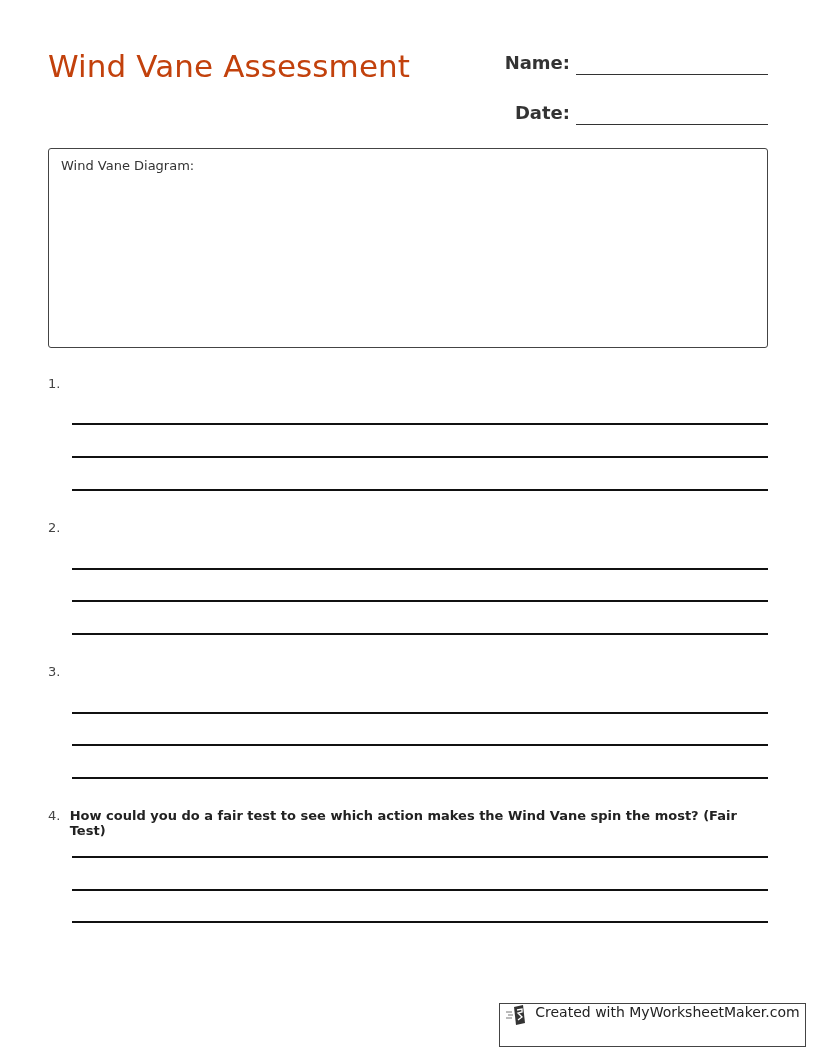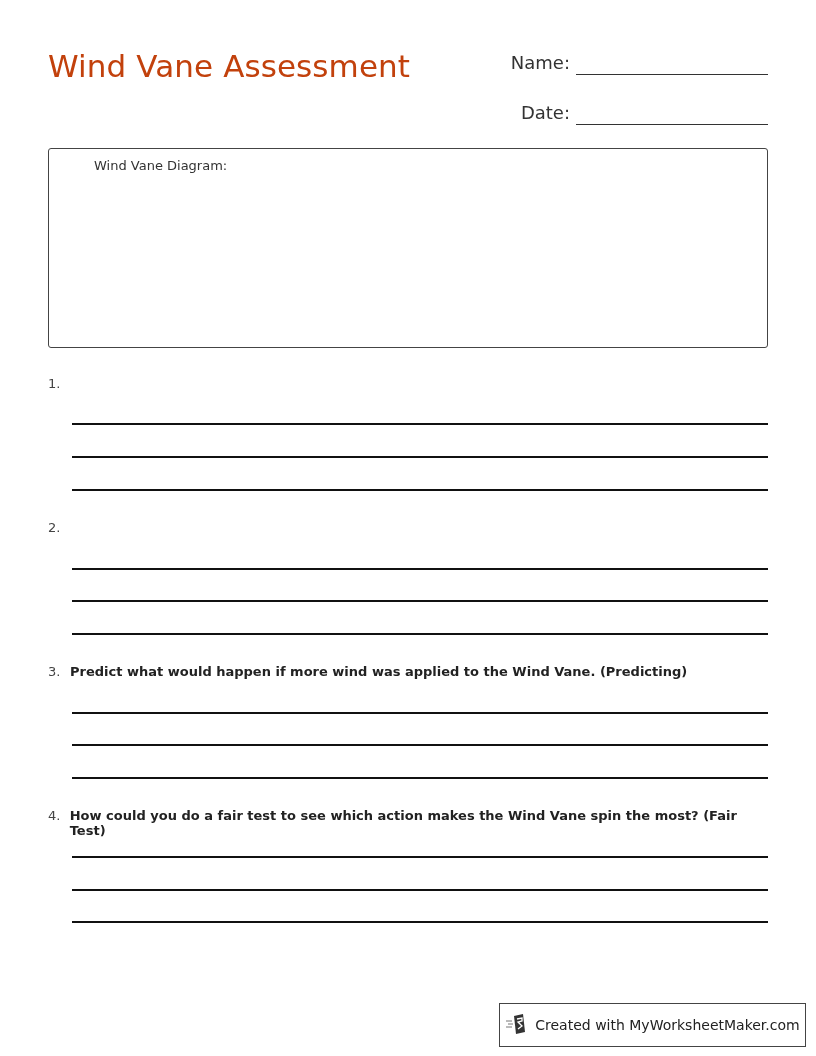--- a/index.html
+++ b/index.html
@@ -1,28 +1,28 @@
 <!DOCTYPE html>
 <html><head>
 <meta charset="utf-8">
 <style>
   html, body { margin:0; padding:0; background:#fff; }
   body { width:816px; height:1056px; position:relative; font-family:"DejaVu Sans","Liberation Sans",sans-serif; color:#222; overflow:hidden; }
   .title { position:absolute; left:48px; top:48px; font-size:31px; font-weight:normal; color:#c2410c; letter-spacing:0.1px; }
-  .field { position:absolute; left:490px; width:278px; display:flex; align-items:flex-end; }
+  .field { position:absolute; left:490px; width:278px; display:flex; align-items:flex-end;font-weight:bold; }
   .field .lbl { width:80px; text-align:right; font-size:18px; color:#333; padding-right:6px; }
   .field .line { flex:1; border-bottom:1.5px solid #333; height:1px; margin-bottom:-2px; }
   .diagram { position:absolute; left:48px; top:148px; width:718px; height:198px; border:1.5px solid #444; border-radius:3px; }
-  .diagram .lbl { position:absolute; left:12px; top:9px; font-size:13px; color:#333;margin-left:33px; }
+  .diagram .lbl { position:absolute; left:12px; top:9px; font-size:13px; color:#333; }
   .q { position:absolute; left:48px; width:720px; }
   .q .text { font-size:13px; display:flex; }
   .q .num { width:22px; color:#444; }
   .q .qt { font-weight:bold; color:#222; }
   .q .ans { position:absolute; left:24px; width:696px; border-top:2.5px solid #111; height:0; }
-  .footer { position:absolute; left:499px; top:1003px; width:305px; height:42px; border:1.5px solid #444; display:flex; align-items:center; justify-content:center; gap:6px; font-size:14px; color:#222; }
+  .footer { position:absolute; left:499px; top:1003px; width:305px; height:42px; border:1.5px solid #444; display:flex; justify-content:center; gap:6px; font-size:14px; color:#222; }
   .footer svg { width:24px; height:22px; }
 </style>
 </head>
 <body>
 
 <div class="title">Wind Vane Assessment</div>
 
 <div class="field" style="top:52px;">
   <span class="lbl">Name:</span>
   <span class="line"></span>
@@ -50,21 +50,20 @@
     <span class="num">2.</span>
   </div>
   <div class="ans" style="top:48px;"></div>
   <div class="ans" style="top:80px;"></div>
   <div class="ans" style="top:113px;"></div>
 </div>
 
 <div class="q" style="top:664px;">
   <div class="text">
     <span class="num">3.</span>
-    <span class="qt">Predict what would happen if more wind was applied to the Wind Vane. (Predicting)</span>
   </div>
   <div class="ans" style="top:48px;"></div>
   <div class="ans" style="top:80px;"></div>
   <div class="ans" style="top:113px;"></div>
 </div>
 
 <div class="q" style="top:808px;">
   <div class="text">
     <span class="num">4.</span>
     <span class="qt">How could you do a fair test to see which action makes the Wind Vane spin the most? (Fair Test)</span>

